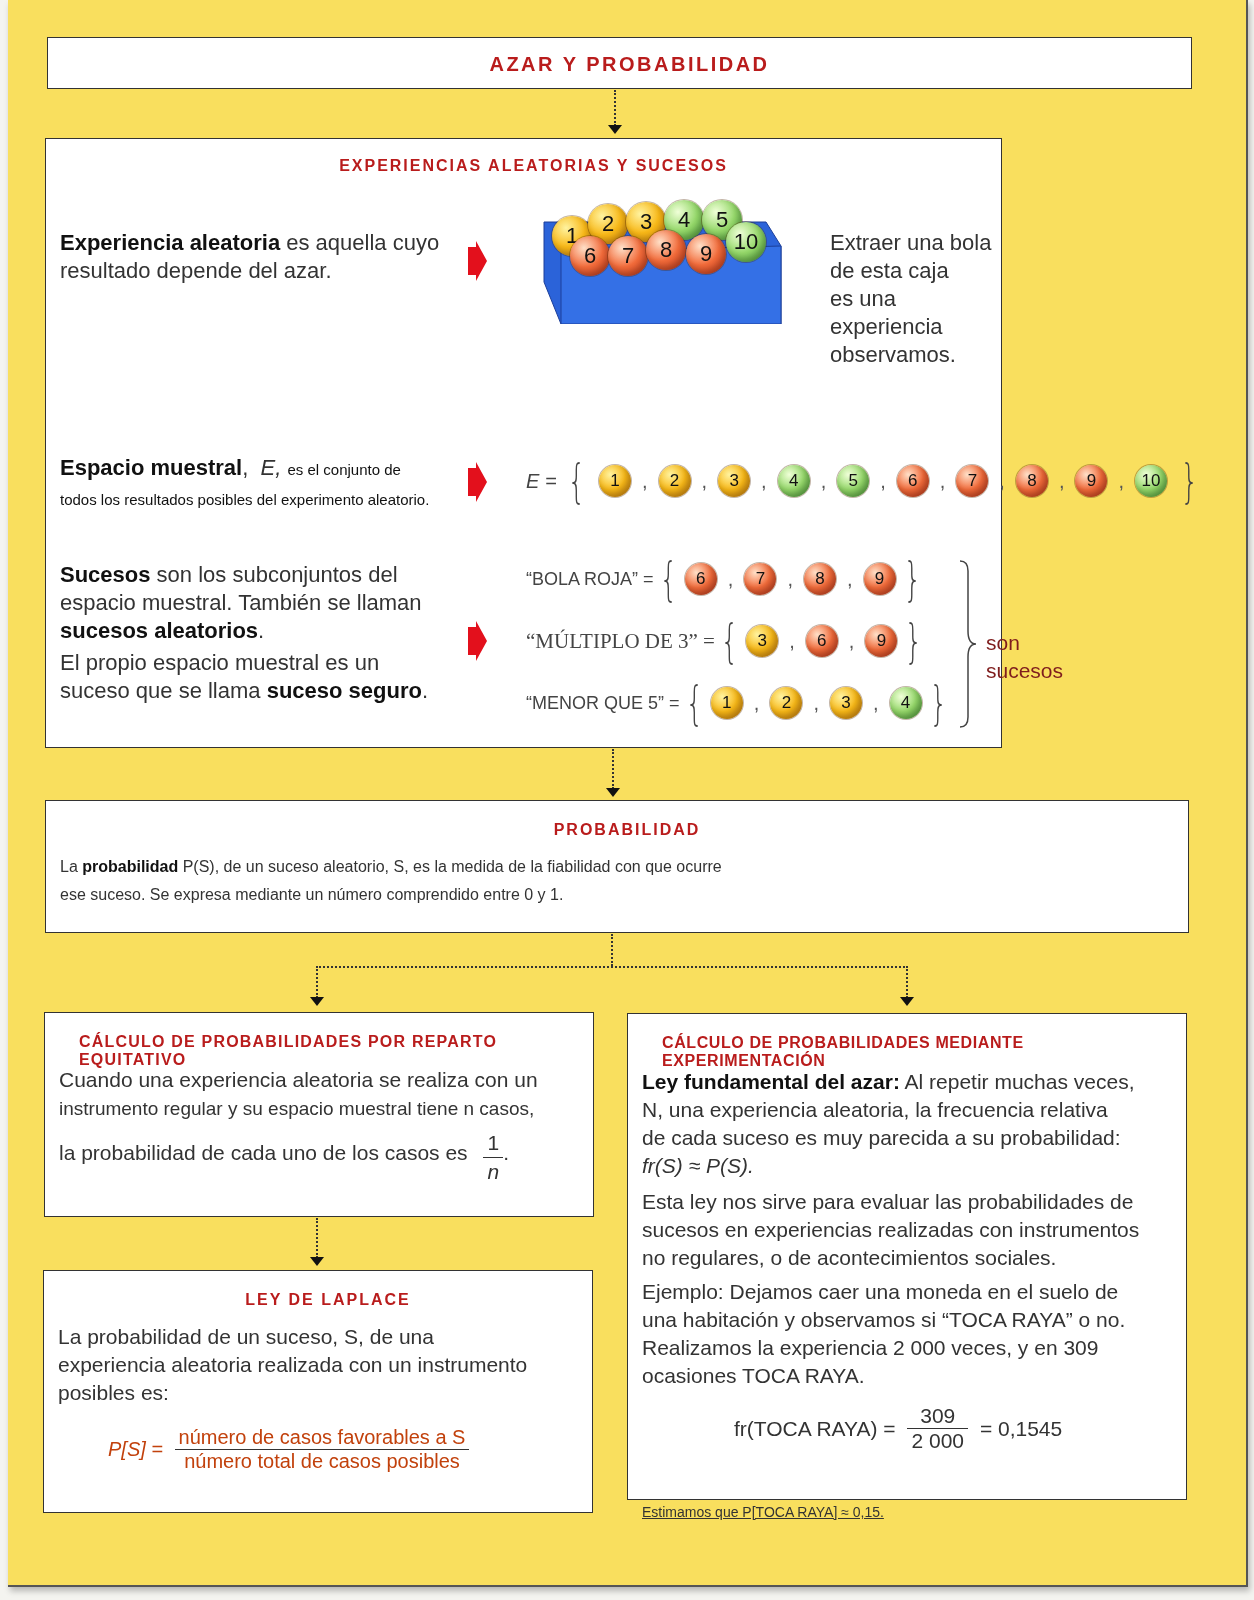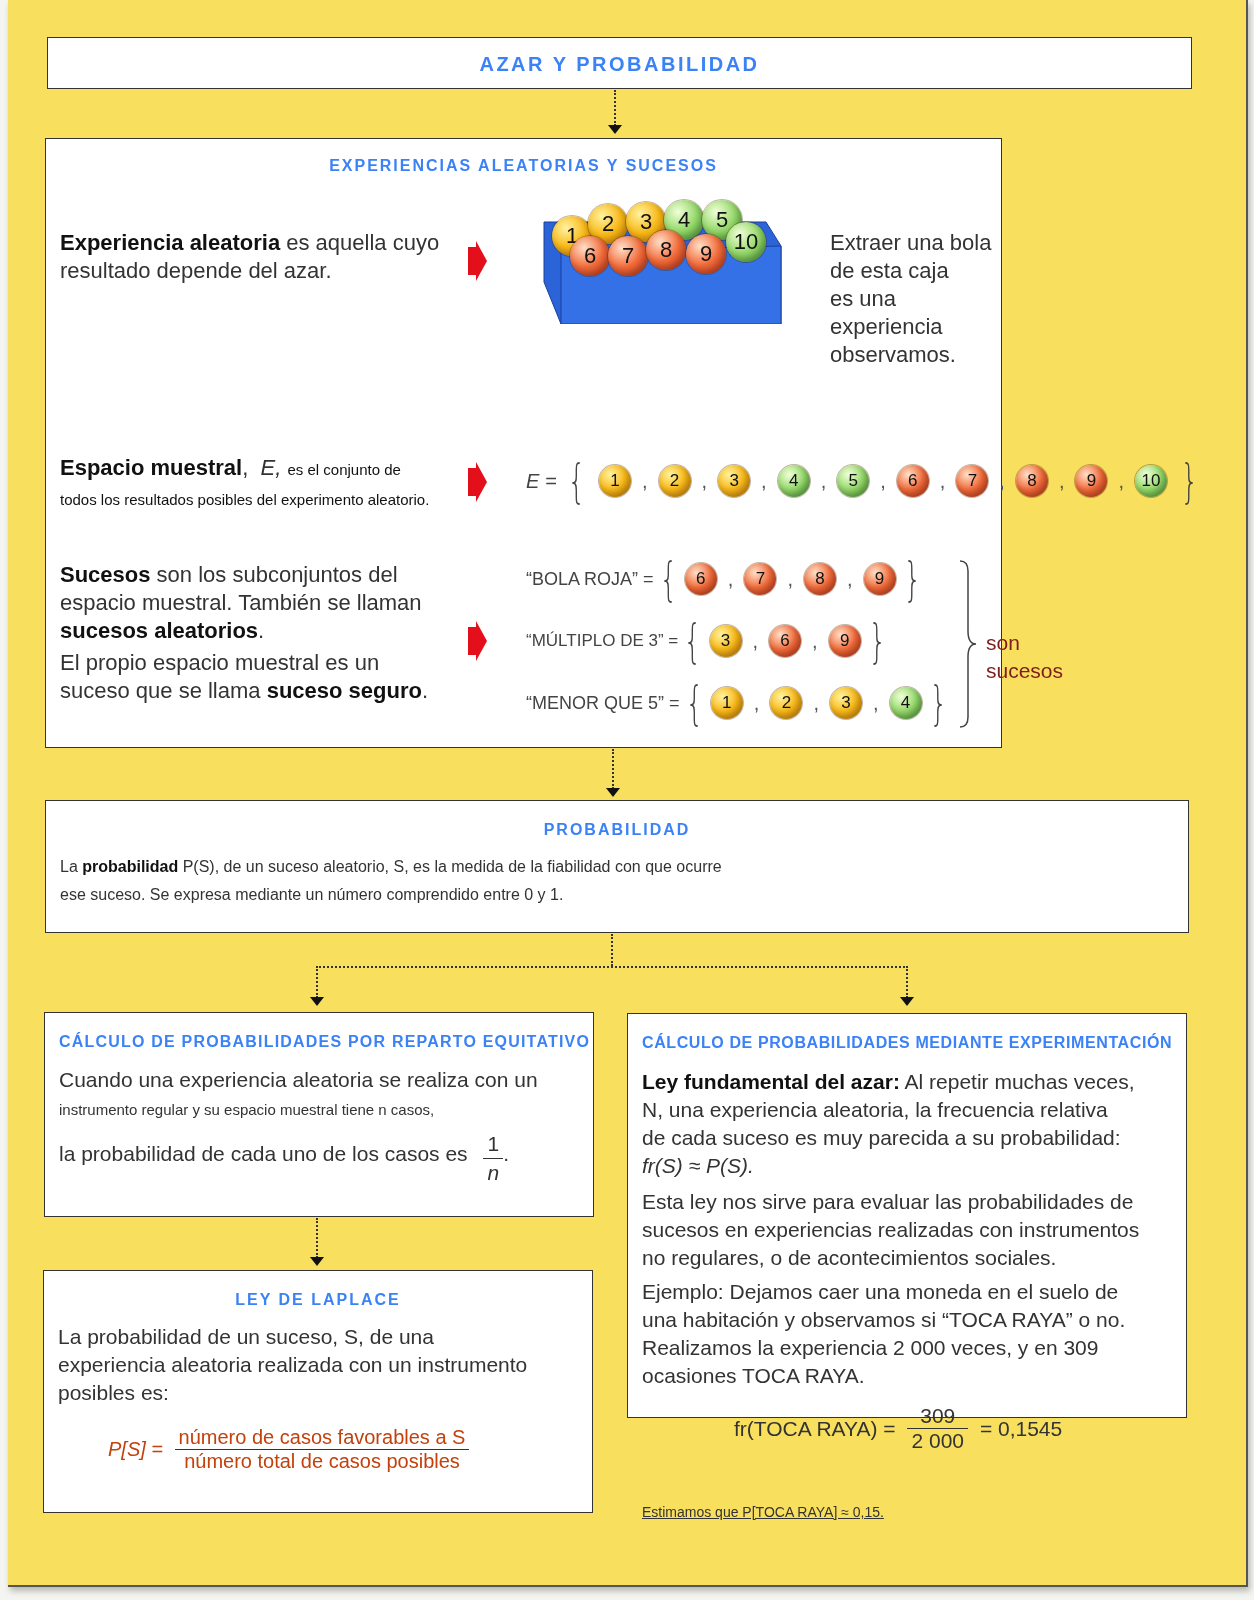--- a/index.html
+++ b/index.html
@@ -1,20 +1,20 @@
 <!DOCTYPE html>
 <html><head>
 <meta charset="utf-8">
 <style>
   html, body { margin:0; padding:0; }
   body { width:1254px; height:1600px; background:#f4f4f0; position:relative; overflow:hidden; font-family:"Liberation Sans", sans-serif; color:#222; }
   .page { position:absolute; left:8px; top:0; width:1238px; height:1585px; background:#f9df5e; border-right:2px solid #555; border-bottom:2px solid #555; box-shadow:2px 4px 6px rgba(0,0,0,0.25); }
   .topstrip { position:absolute; left:8px; top:0; width:622px; height:8px; background:#eba21a; border-right:2px solid #333; }
   .box { position:absolute; background:#fff; border:1.5px solid #333; box-sizing:border-box; }
-  .box-title { font-weight:bold; letter-spacing:2px; font-size:16px; text-align:center; color:#3b82f6; }
+  .box-title { font-weight:bold; letter-spacing:2px; font-size:16px; text-align:center; color:#b91c1c;padding-left:20px; }
   .arrow-v { position:absolute; width:0; border-left:2px dotted #333; }
   .arrow-h { position:absolute; height:0; border-top:2px dotted #333; }
   .tip { position:absolute; width:0; height:0; border-left:7px solid transparent; border-right:7px solid transparent; border-top:9px solid #111; }
   .txt { position:absolute; font-size:22px; line-height:28px; color:#333; }
   .txt b { color:#111; }
   .small { font-size:15px; line-height:28px; color:#111; }
   .red-arrow { position:absolute; width:22px; height:40px; }
   .ball { display:inline-block; width:32px; height:32px; border-radius:50%; text-align:center; line-height:32px; font-size:17px; color:#111; vertical-align:middle; box-shadow:inset -3px -4px 6px rgba(0,0,0,0.25), 0 0 0 1px rgba(80,40,0,0.35); }
   .ball.orange { background:radial-gradient(circle at 35% 30%, #fff3a0, #f8b817 50%, #e08a10); }
   .ball.red { background:radial-gradient(circle at 35% 30%, #ffe0c8, #f26b3a 50%, #d23a1a); }
@@ -97,21 +97,21 @@
     <b>sucesos aleatorios</b><span>.</span><br>
     <span style="display:inline-block;margin-top:4px;">El propio espacio muestral es un</span><br>
     <span>suceso que se llama </span><b>suceso seguro</b><span>.</span>
   </div>
   <svg class="red-arrow" style="left:420px;top:482px;" viewBox="0 0 22 40">
       <polygon points="2,6 10,6 10,0 21,20 10,40 10,34 2,34" fill="#e3101c"></polygon>
     </svg>
 
   <div id="events">
       <div class="setrow" style="left: 480px; top: 420px;"><span class="lbl" style="font-size: 18px;">“BOLA ROJA” =</span><span class="brace">{</span><span><span class="ball red">6</span><span class="sep">,</span><span class="ball red">7</span><span class="sep">,</span><span class="ball red">8</span><span class="sep">,</span><span class="ball red">9</span></span><span class="brace">}</span></div>
-      <div class="setrow" style="left: 480px; top: 482px;"><span class="lbl" style="font-size: 17px;">“MÚLTIPLO DE 3” =</span><span class="brace">{</span><span><span class="ball orange">3</span><span class="sep">,</span><span class="ball red">6</span><span class="sep">,</span><span class="ball red">9</span></span><span class="brace">}</span></div>
+      <div class="setrow" style="left: 480px; top: 482px;"><span class="lbl" style="font-size: 21px; font-family: Liberation Serif, serif;">“MÚLTIPLO DE 3” =</span><span class="brace">{</span><span><span class="ball orange">3</span><span class="sep">,</span><span class="ball red">6</span><span class="sep">,</span><span class="ball red">9</span></span><span class="brace">}</span></div>
       <div class="setrow" style="left: 480px; top: 544px;"><span class="lbl" style="font-size: 18px;">“MENOR QUE 5” =</span><span class="brace">{</span><span><span class="ball orange">1</span><span class="sep">,</span><span class="ball orange">2</span><span class="sep">,</span><span class="ball orange">3</span><span class="sep">,</span><span class="ball green">4</span></span><span class="brace">}</span></div>
     </div>
 
   <svg style="position:absolute;left:912px;top:420px;" width="20" height="170" viewBox="0 0 20 170">
     <path d="M2,2 Q10,2 10,12 L10,72 Q10,85 18,85 Q10,85 10,98 L10,158 Q10,168 2,168" fill="none" stroke="#444" stroke-width="1.5"></path>
   </svg>
   <div class="txt" style="left:940px;top:490px;font-size:21px;color:#7f1d1d;">son sucesos</div>
 </div>
 
 <div class="arrow-v" style="left:612px;top:749px;height:40px;"></div>
@@ -129,21 +129,21 @@
 <div class="arrow-h" style="left:316px;top:966px;width:592px;"></div>
 <div class="arrow-v" style="left:316px;top:966px;height:32px;"></div>
 <div class="tip" style="left:310px;top:997px;"></div>
 <div class="arrow-v" style="left:906px;top:966px;height:32px;"></div>
 <div class="tip" style="left:900px;top:997px;"></div>
 
 <div class="box" style="left:44px;top:1012px;width:550px;height:205px;">
   <div class="box-title" style="position:absolute;left:14px;top:20px;text-align:left;letter-spacing:1.2px;font-size:16px;">CÁLCULO DE PROBABILIDADES POR REPARTO EQUITATIVO</div>
   <div class="txt" style="left:14px;top:53px;font-size:21px;">
     <span>Cuando una experiencia aleatoria se realiza con un</span><br>
-    <span style="font-size:15px;">instrumento regular y su espacio muestral tiene  n  casos,</span><br>
+    <span style="font-size:19px;">instrumento regular y su espacio muestral tiene  n  casos,</span><br>
     <span style="display:inline-block;margin-top:16px;">la probabilidad de cada uno de los casos es</span>
     <span class="frac" style="margin-left:10px;margin-top:6px;">
       <span class="num">1</span>
       <i class="den">n</i>
     </span><span>.</span>
   </div>
 </div>
 
 <div class="arrow-v" style="left:316px;top:1218px;height:40px;"></div>
 <div class="tip" style="left:310px;top:1257px;"></div>
@@ -157,21 +157,21 @@
   </div>
   <div style="position:absolute;left:64px;top:155px;font-size:20px;color:#c2410c;white-space:nowrap;">
     <i style="vertical-align:middle;">P[S] =</i>
     <span class="frac" style="margin-left:6px;">
       <span class="num">número de casos favorables a  S</span>
       <span class="den">número total de casos posibles</span>
     </span>
   </div>
 </div>
 
-<div class="box" style="left:627px;top:1013px;width:560px;height:405px;">
+<div class="box" style="left:627px;top:1013px;width:560px;height:487px;">
   <div class="box-title" style="position:absolute;left:14px;top:20px;text-align:left;letter-spacing:0.6px;font-size:16px;">CÁLCULO DE PROBABILIDADES MEDIANTE EXPERIMENTACIÓN</div>
   <div class="txt" style="left:14px;top:54px;font-size:21px;">
     <b>Ley fundamental del azar:</b><span> Al repetir muchas veces,</span><br>
     <span>N,  una experiencia aleatoria, la frecuencia relativa</span><br>
     <span>de cada suceso es muy parecida a su probabilidad:</span><br>
     <i>fr(S) ≈ P(S).</i>
   </div>
   <div class="txt" style="left:14px;top:174px;font-size:21px;">
     <span>Esta ley nos sirve para evaluar las probabilidades de</span><br>
     <span>sucesos en experiencias realizadas con instrumentos</span><br>

